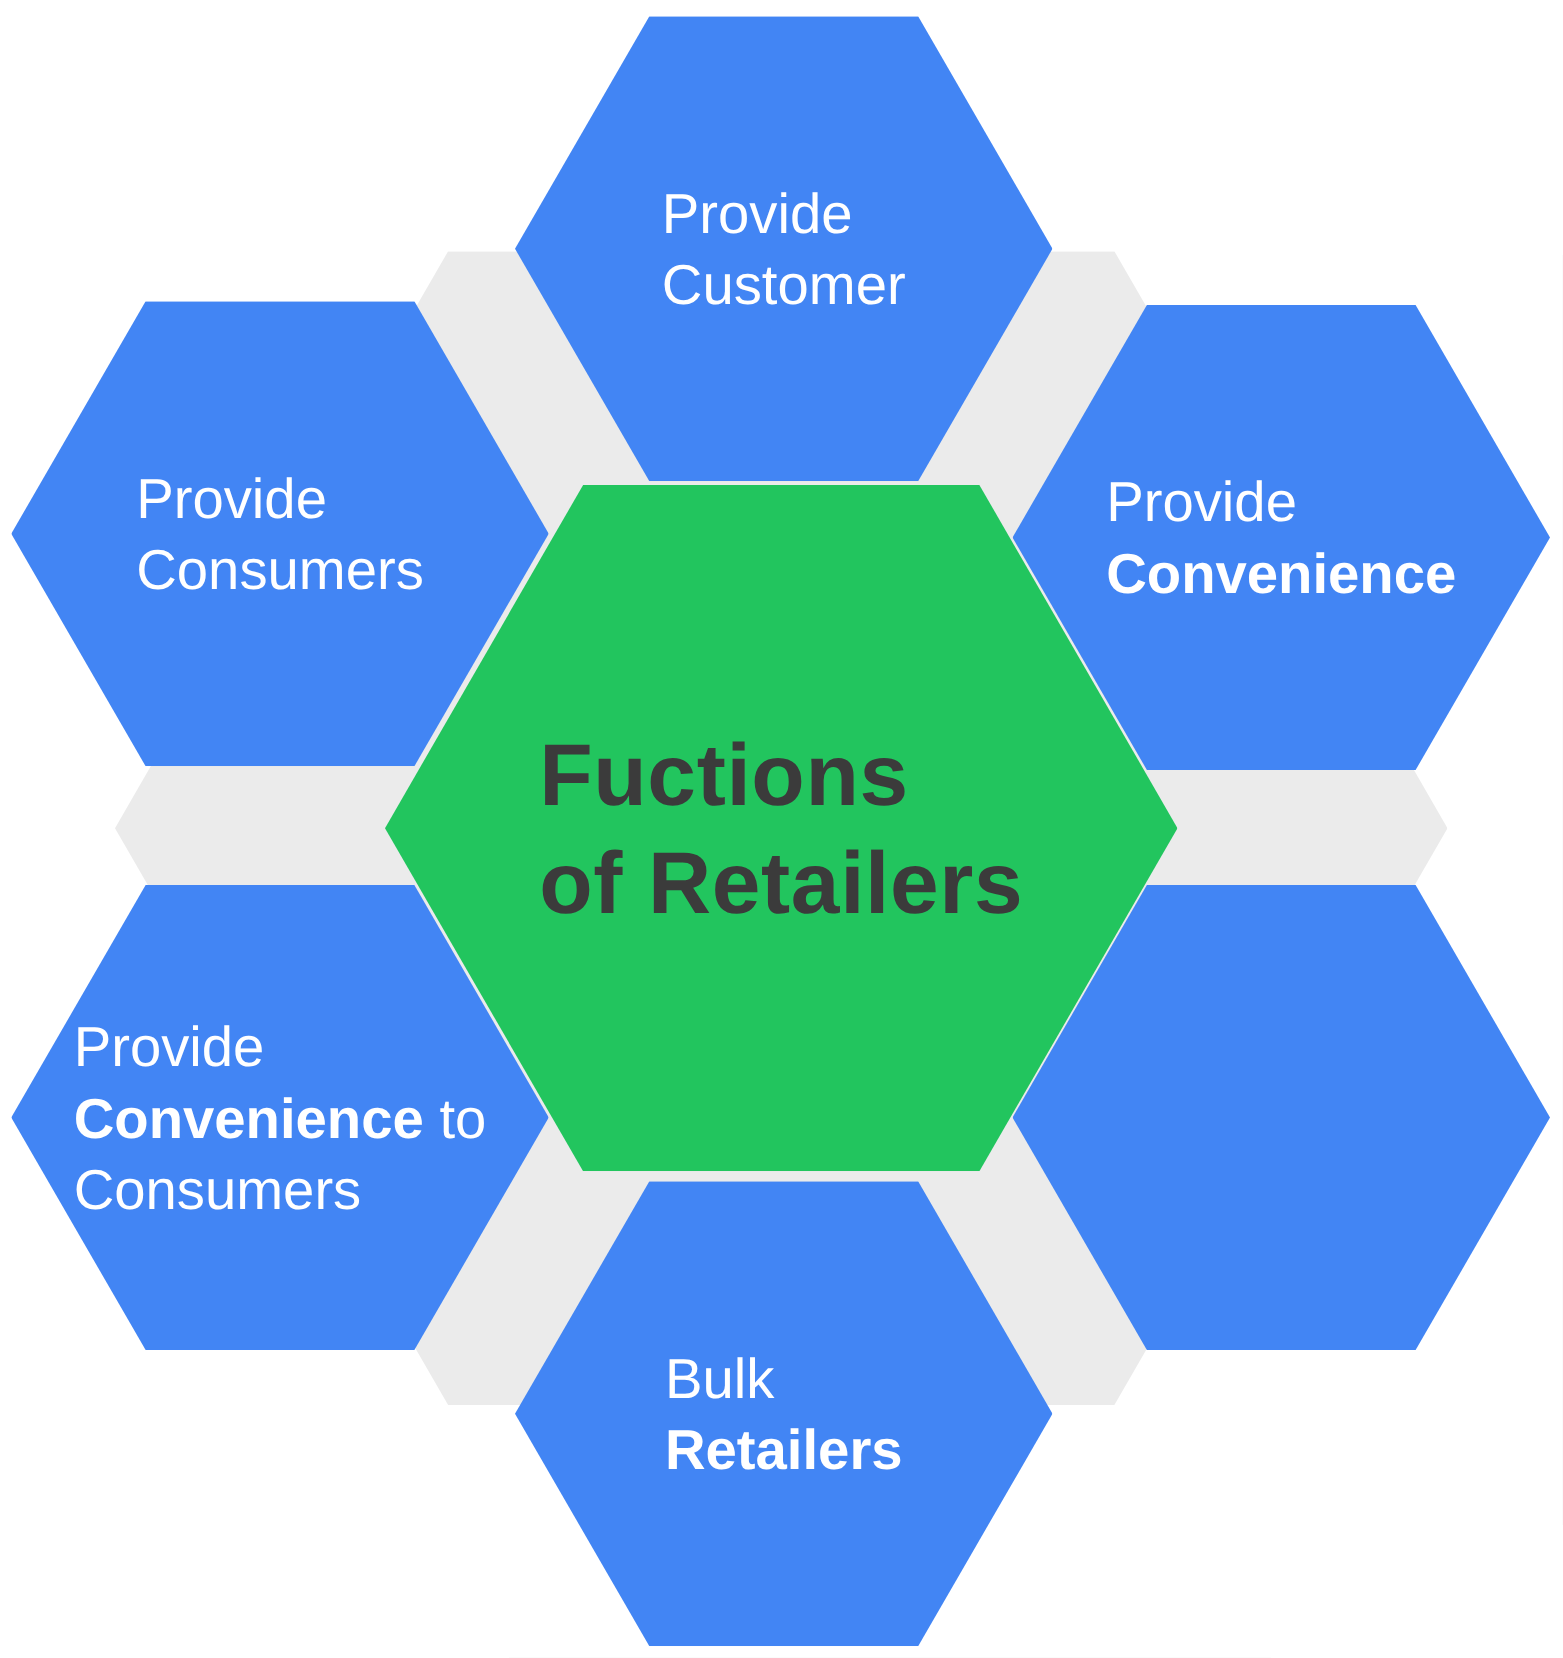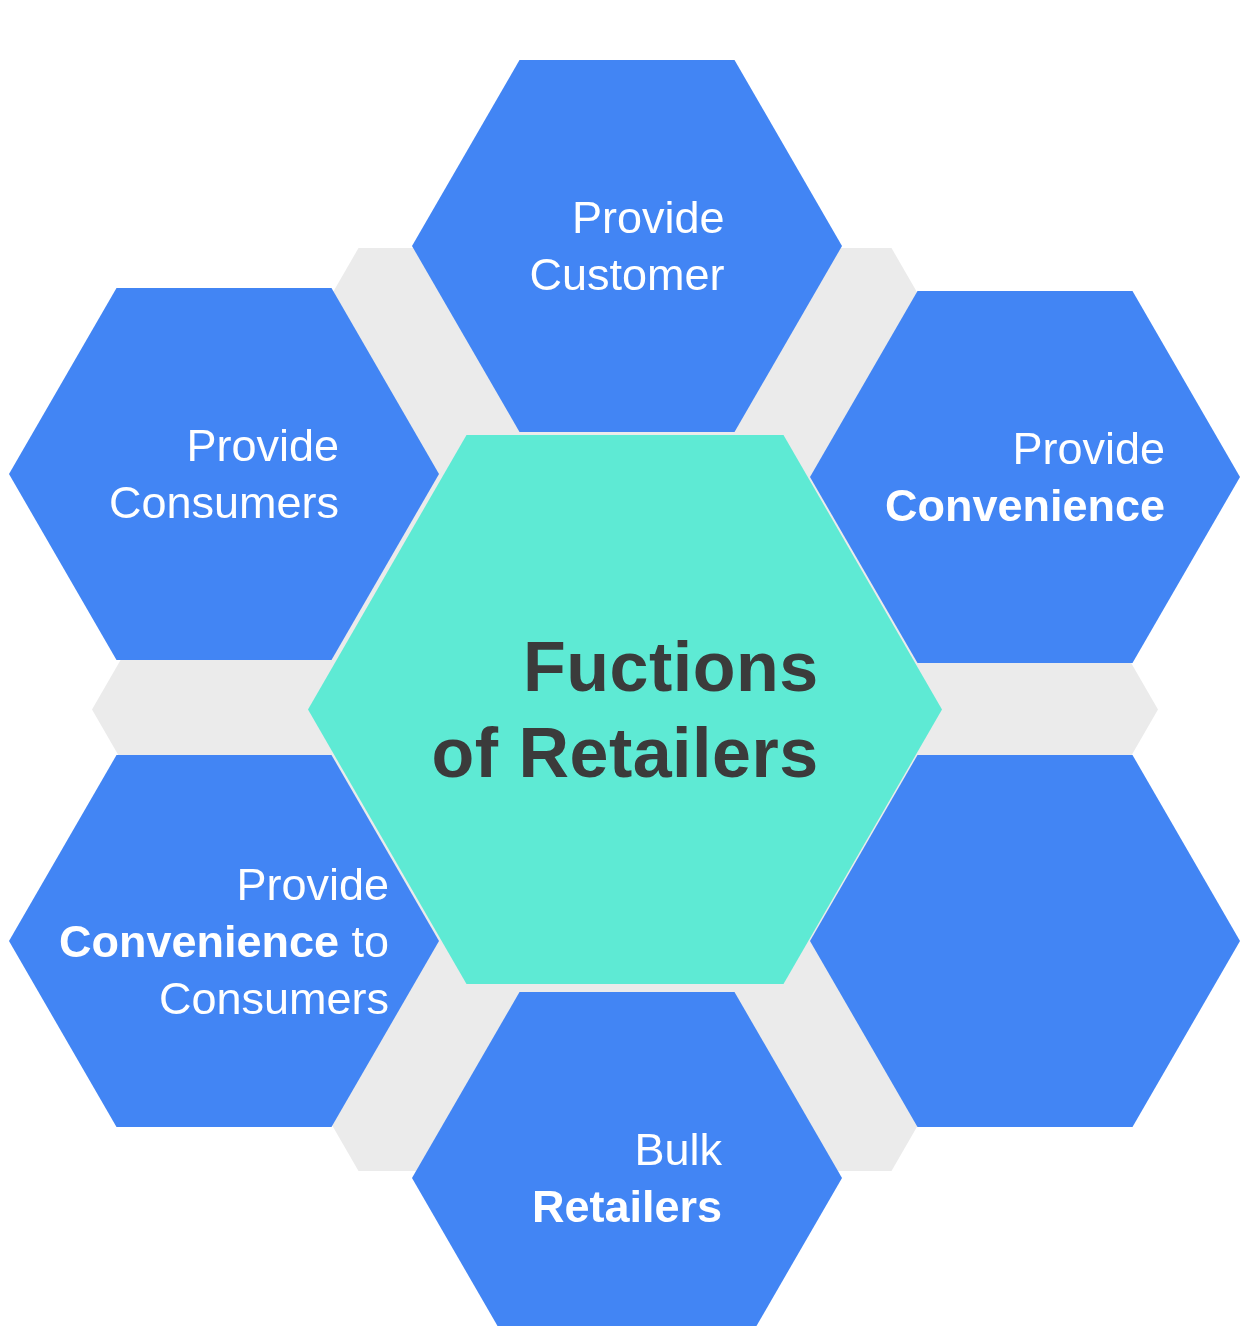--- a/index.html
+++ b/index.html
@@ -14,37 +14,36 @@
     background: #ffffff;
     overflow: hidden;
     font-family: "Liberation Sans", sans-serif;
   }
   .hex {
     position: absolute;
     clip-path: polygon(0 50%, 25% 0, 75% 0, 100% 50%, 75% 100%, 25% 100%);
     display: flex;
     align-items: center;
     justify-content: center;
-    text-align: right;
-    margin-top: 47px;
+    text-align: left;
   }
   .hex.ring {
     left: 92px;
     top: 201px;
     width: 1066px;
     height: 923px;
     background: #EBEBEB;
     z-index: 1;
   }
   .hex.center {
     left: 308px;
     top: 388px;
     width: 634px;
     height: 549px;
-    background: #5eead4;
+    background: #22c55e;
     z-index: 2;
   }
   .hex.blue {
     width: 430px;
     height: 372px;
     background: #4285F4;
     z-index: 3;
   }
   .hex-top          { left: 412px; top: 13px; }
   .hex-top-right    { left: 810px; top: 244px; }

